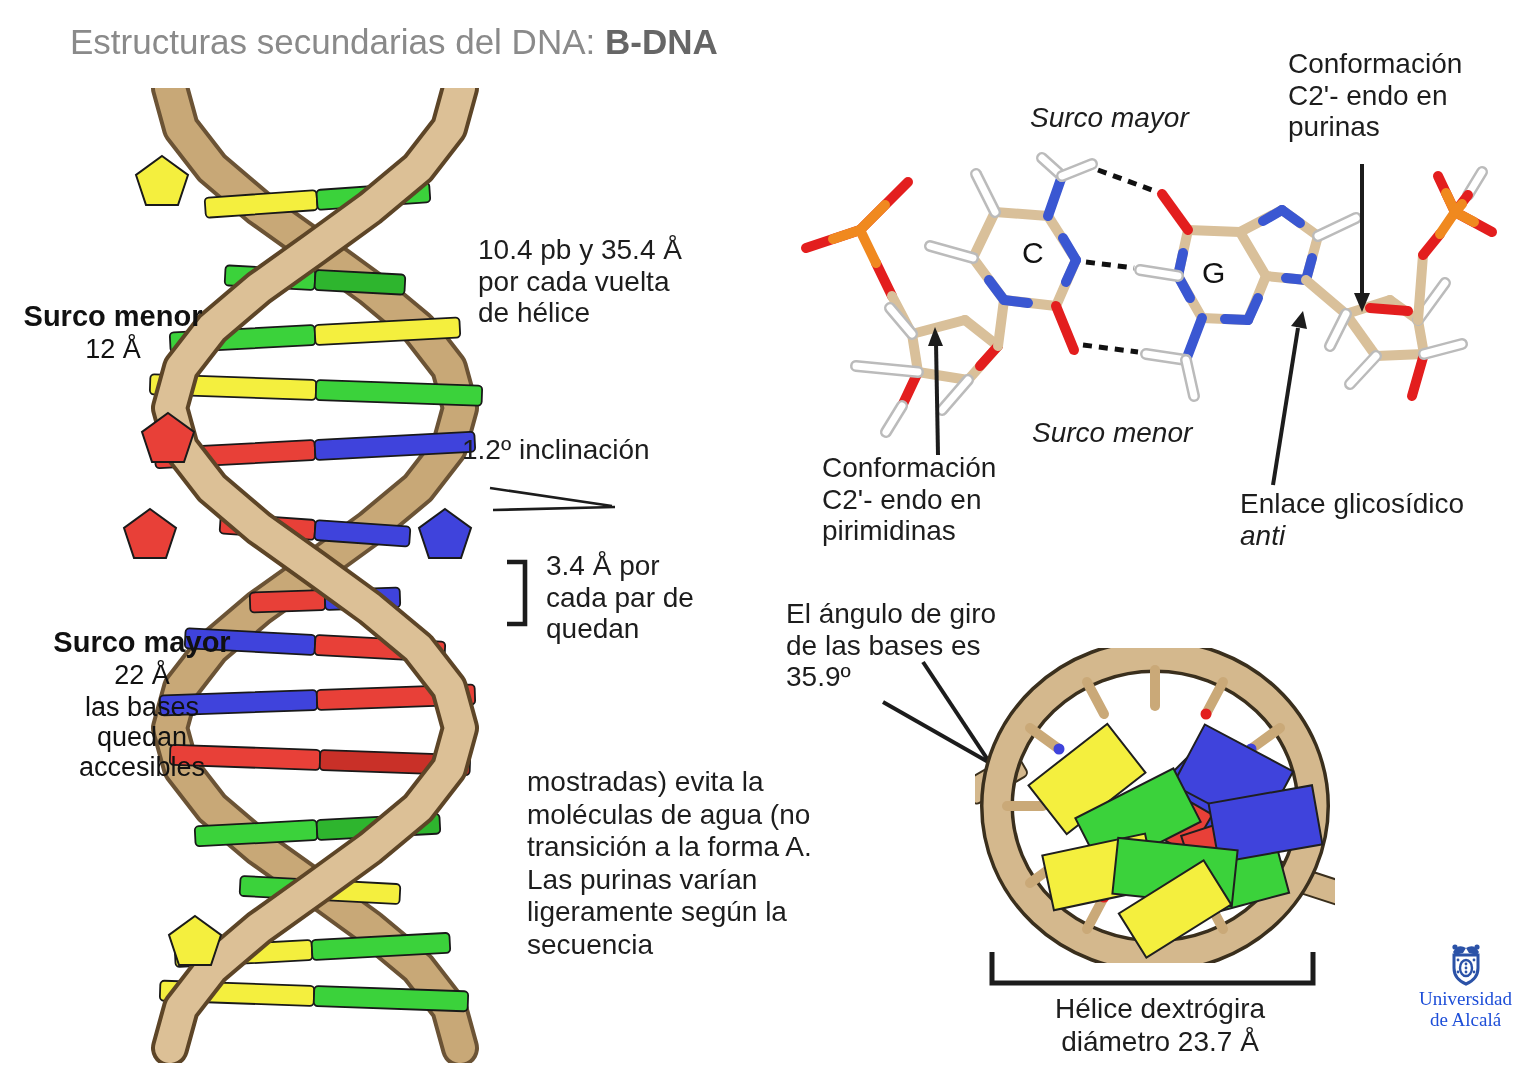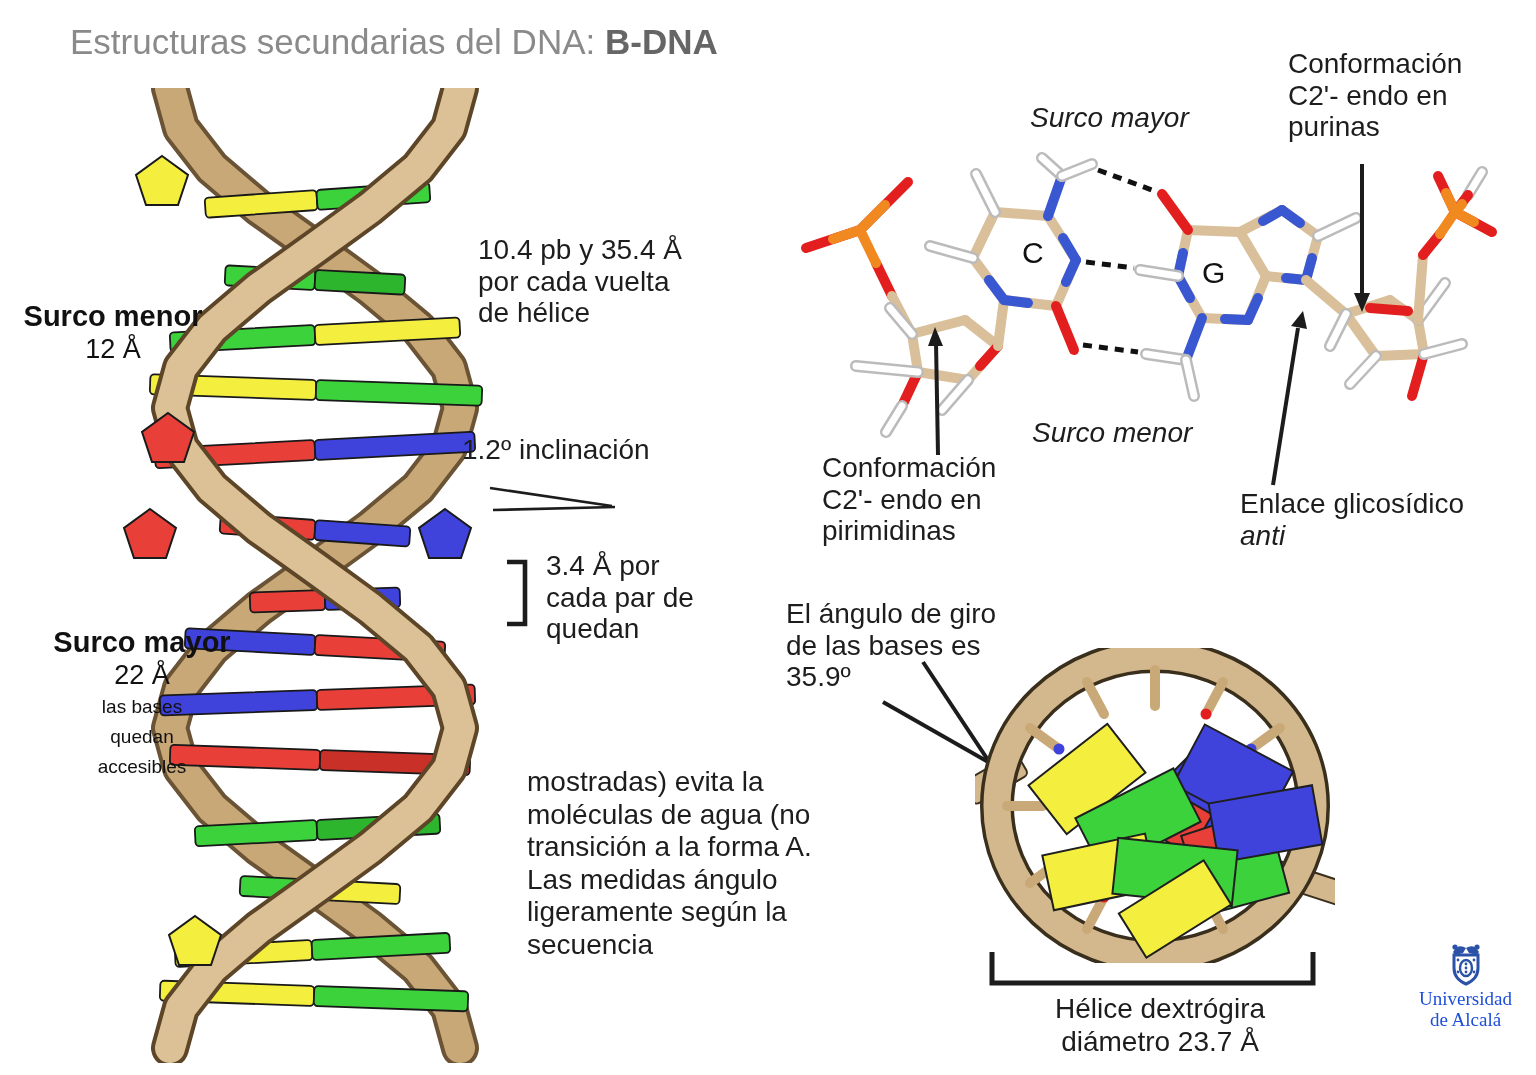--- a/index.html
+++ b/index.html
@@ -4,21 +4,21 @@
 <style>
   html,body{margin:0;padding:0;background:#ffffff;}
   .canvas{position:relative;width:1536px;height:1075px;background:#ffffff;overflow:hidden;
           font-family:"Liberation Sans",sans-serif;color:#1d1d1d;border-radius:16px;}
   .abs{position:absolute;}
   .title{left:70px;top:22px;font-size:35px;color:#8a8a8a;}
   .title b{color:#666666;}
   .lbl-block{text-align:center;}
   .lbl-bold{font-size:29px;font-weight:bold;color:#111;line-height:33px;}
   .lbl-val{font-size:27px;color:#111;line-height:33px;}
-  .lbl-note{font-size:19px;color:#111;line-height:30px;}
+  .lbl-note{font-size:27px;color:#111;line-height:30px;}
   .ann{font-size:28px;line-height:31.5px;color:#1d1d1d;}
   .ann-it{font-style:italic;}
   .small-cap{font-size:26px;color:#b3b3b3;text-align:right;}
   .logo-text{font-family:"Liberation Serif",serif;font-size:19px;line-height:21px;color:#1d4ed8;text-align:center;}
   .mol-label{font-size:30px;color:#111;}
   svg{display:block;}
   .stick{stroke-linecap:round;fill:none;}
 </style>
 </head>
 <body>
@@ -139,21 +139,21 @@
   <div class="abs ann" style="left:546px;top:550px;">
     <div>3.4 Å por</div>
     <div>cada par de</div>
     <div>quedan</div>
   </div>
 
   <div class="abs ann" style="left:527px;top:766px;line-height:32.6px;">
     <div>mostradas) evita la</div>
     <div>moléculas de agua (no</div>
     <div>transición a la forma A.</div>
-    <div>Las medidas ángulo</div>
+    <div>Las purinas varían</div>
     <div>ligeramente según la</div>
     <div>secuencia</div>
   </div>
 
   <svg class="abs" style="left:790px;top:148px;" width="740" height="350" viewBox="0 0 740 350">
     <g class="stick" stroke-width="10">
 
       <g>
         <line x1="70" y1="82" x2="118" y2="34" stroke="#e31e1e"></line>
         <line x1="70" y1="82" x2="16" y2="100" stroke="#e31e1e"></line>

